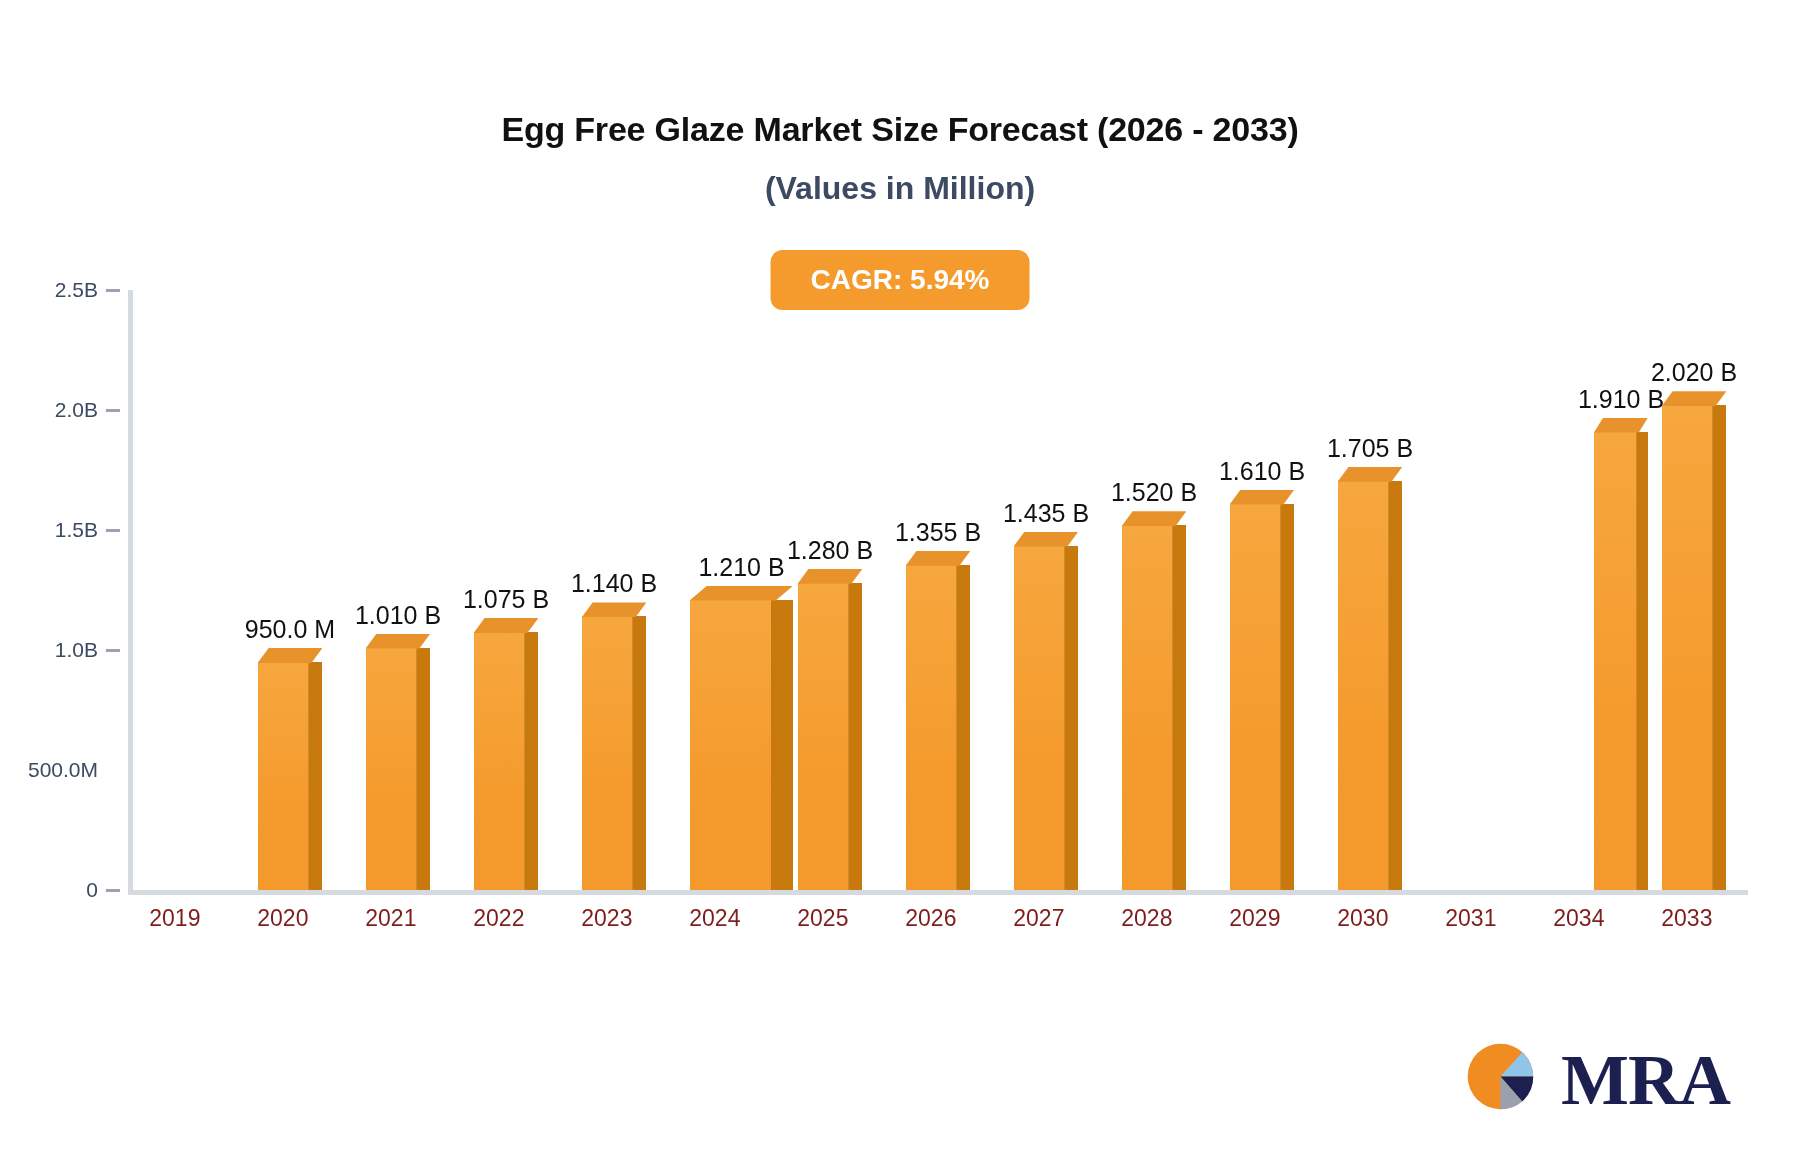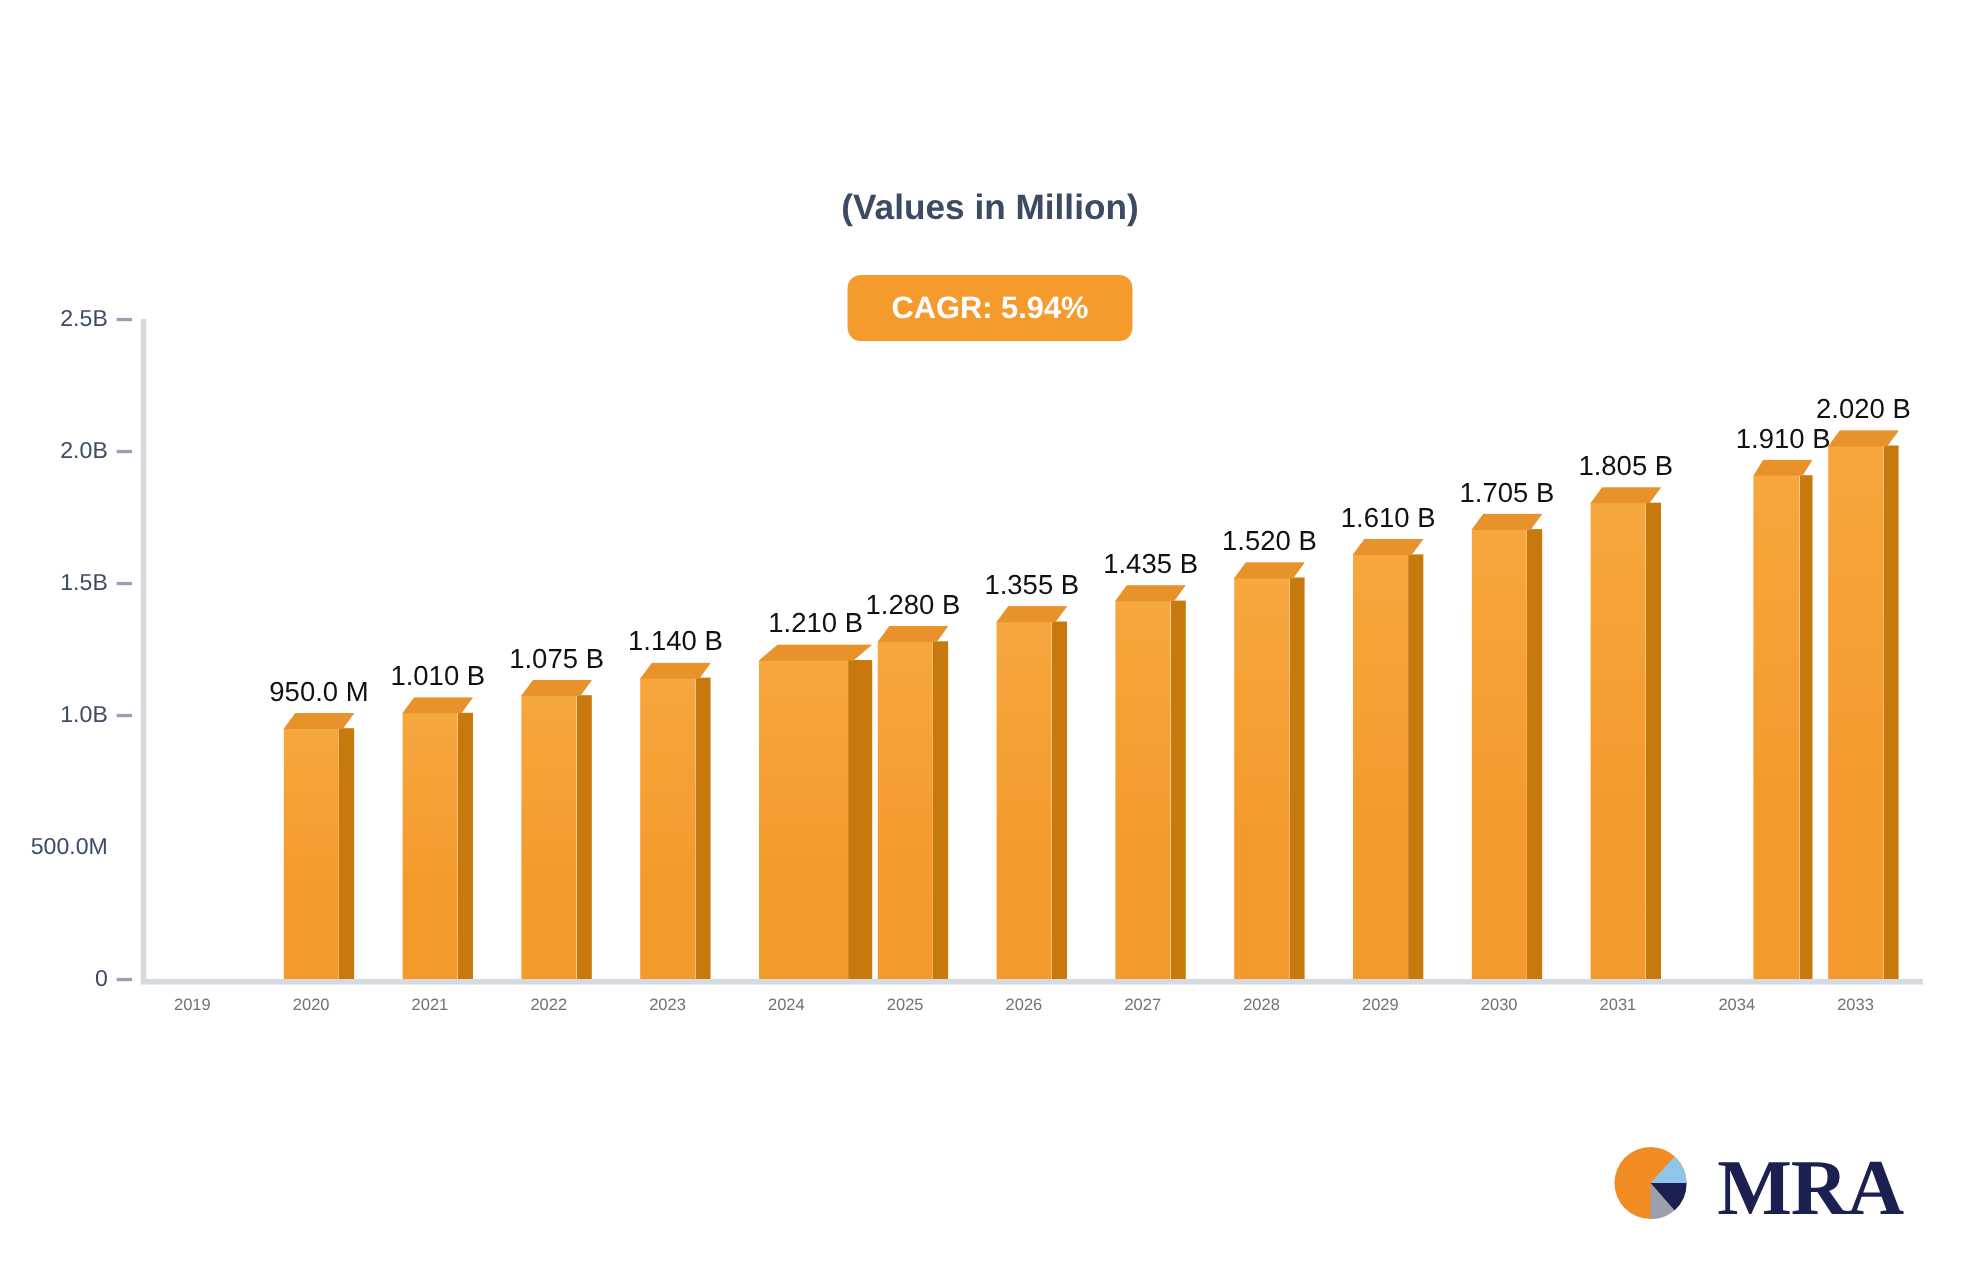--- a/index.html
+++ b/index.html
@@ -169,22 +169,22 @@
     position: absolute;
     left: 128px;
     top: 905px;
     width: 1620px;
     height: 40px;
   }
   .x-label {
     position: absolute;
     top: 0;
     transform: translateX(-50%);
-    font-size: 15px;
-    color: #737373;
+    font-size: 23px;
+    color: #7f1d1d;
     white-space: nowrap;
   }
 
   
   .logo {
     position: absolute;
     right: 70px;
     bottom: 35px;
     display: flex;
     align-items: center;
@@ -197,20 +197,21 @@
     color: #1b2050;
     line-height: 1;
     letter-spacing: -1px;
   }
 </style>
 </head>
 <body>
 
 <div class="chart-card">
 
+  <div class="title">Egg Free Glaze Market Size Forecast (2026 - 2033)</div>
   <div class="subtitle">(Values in Million)</div>
 
   <div class="cagr-badge">CAGR: 5.94%</div>
 
   <div class="plot">
     <div class="y-axis-line"></div>
     <div class="x-axis-line"></div>
     <div id="y-ticks">
         <div class="ytick-row" style="top: 600px;">
           <div class="ytick-label">0</div>
@@ -316,28 +317,20 @@
             <div class="bar-top"></div>
             <div class="bar-label">1.610 B</div>
           </div>
         </div>
         <div class="bar-group" style="left: 1209.6px; width: 64.8px;">
           <div class="bar-3d" style="height: 409.2px;">
             <div class="bar-side"></div>
             <div class="bar-front"></div>
             <div class="bar-top"></div>
             <div class="bar-label">1.705 B</div>
-          </div>
-        </div>
-        <div class="bar-group" style="left: 1317.6px; width: 64.8px;">
-          <div class="bar-3d" style="height: 433.2px;">
-            <div class="bar-side"></div>
-            <div class="bar-front"></div>
-            <div class="bar-top"></div>
-            <div class="bar-label">1.805 B</div>
           </div>
         </div>
         <div class="bar-group" style="left: 1466px; width: 54px;">
           <div class="bar-3d" style="height: 458.4px;">
             <div class="bar-side"></div>
             <div class="bar-front"></div>
             <div class="bar-top"></div>
             <div class="bar-label">1.910 B</div>
           </div>
         </div>

